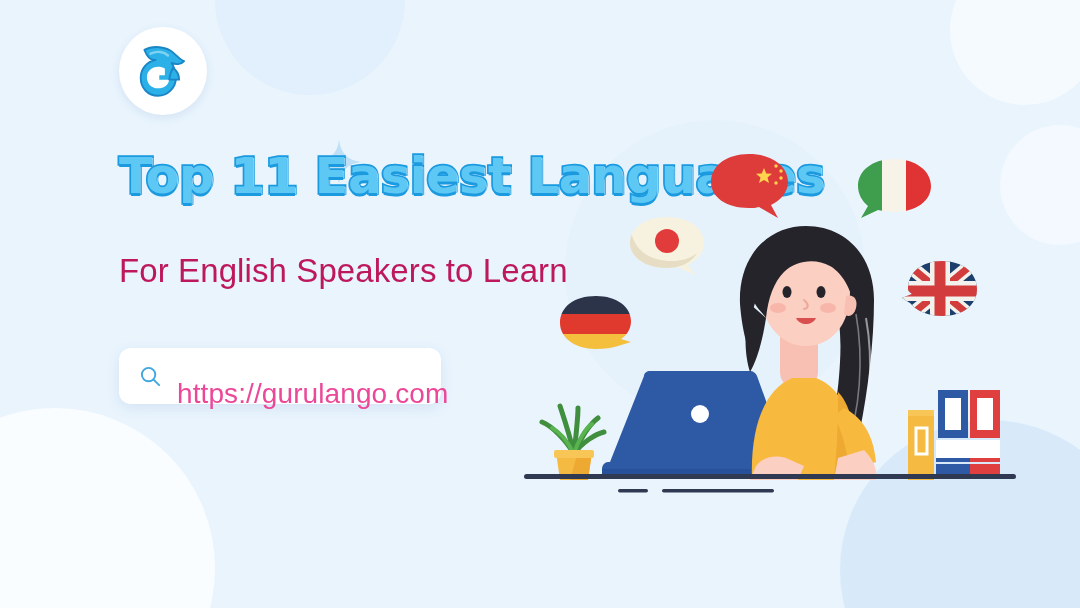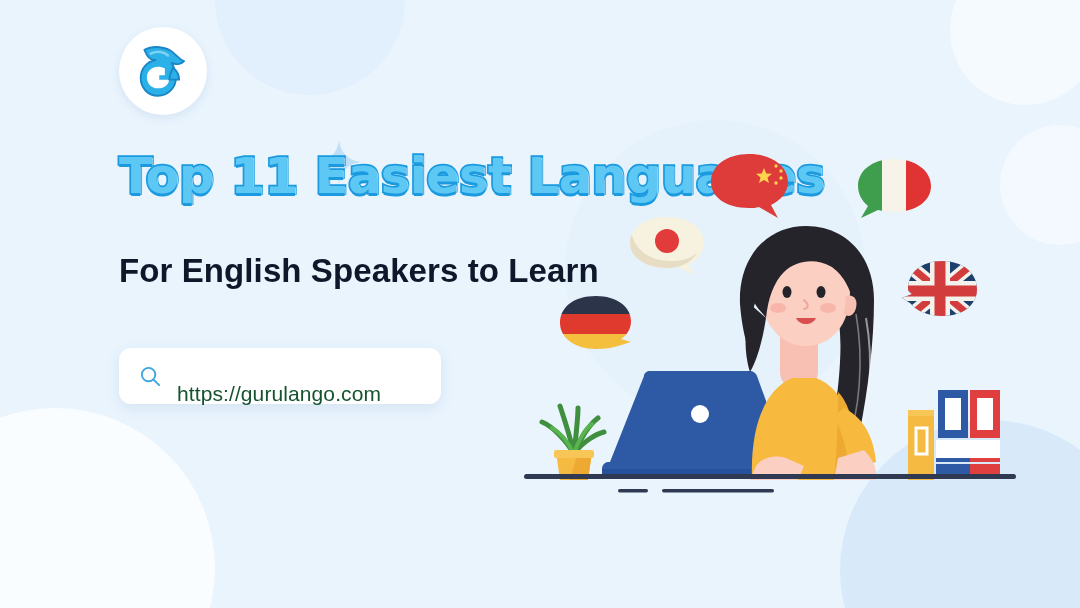--- a/index.html
+++ b/index.html
@@ -51,38 +51,38 @@
     paint-order:stroke fill;
     text-shadow:
        0 3px 0 #1b9ae0,
        1px 1px 0 rgba(255,255,255,.55);
     white-space:nowrap;
     line-height:1;
   }
 
   .subhead {
     position:absolute; top:252px; left:119px;
-    font-size:33px; font-weight:700; color:#0f172a;
+    font-size:33px; font-weight:400; color:#be185d;
     letter-spacing:.1px; white-space:nowrap;
   }
 
   
   .search-pill {
     position:absolute; top:348px; left:119px;
     width:322px; height:56px;
     background:#ffffff;
     border-radius:12px;
     box-shadow:0 4px 14px rgba(40,100,160,.10);
     display:flex; align-items:center;
     padding:0 20px;
     gap:15px;
   }
   .search-pill .mag { width:23px; height:23px; flex:none; display:block; }
   .search-url {
-    font-size:21px; color:#14532d; letter-spacing:.1px; white-space:nowrap;margin-top:36px;
+    font-size:28px; color:#ec4899; letter-spacing:.1px; white-space:nowrap;margin-top:36px;
   }
 
   
   .illus { position:absolute; inset:0; pointer-events:none; }
   .illus svg { position:absolute; display:block; }
 
   .flag-bubble { position:absolute; }
   .f-cn { left:708px; top:152px; width:82px; height:68px; }
   .f-jp { left:628px; top:215px; width:78px; height:62px; }
   .f-it { left:855px; top:157px; width:78px; height:64px; }

